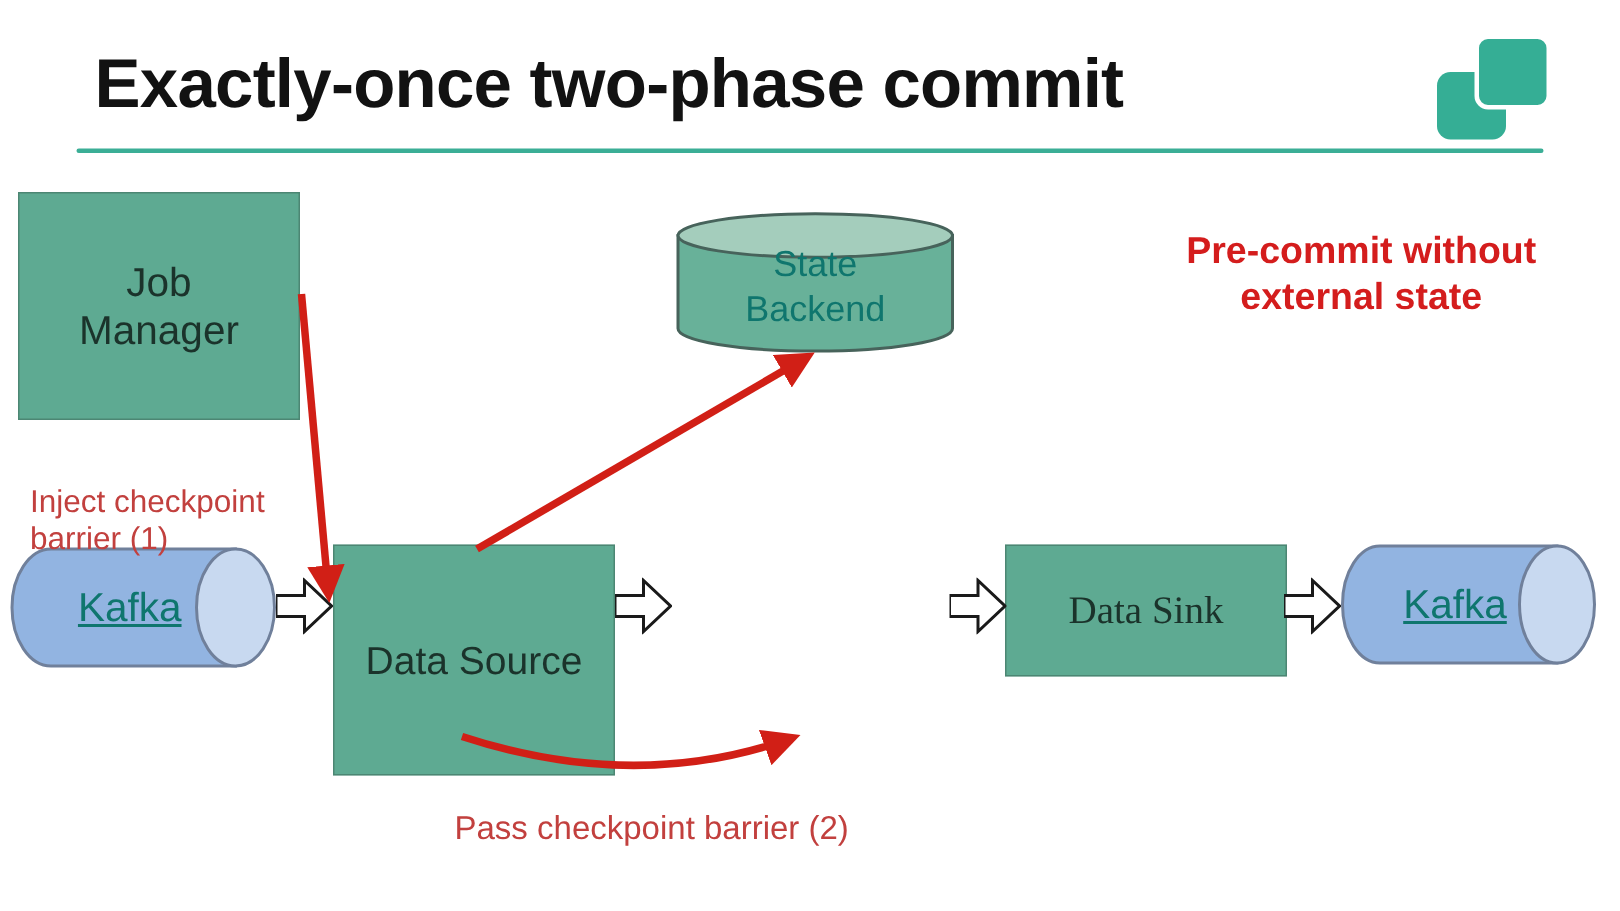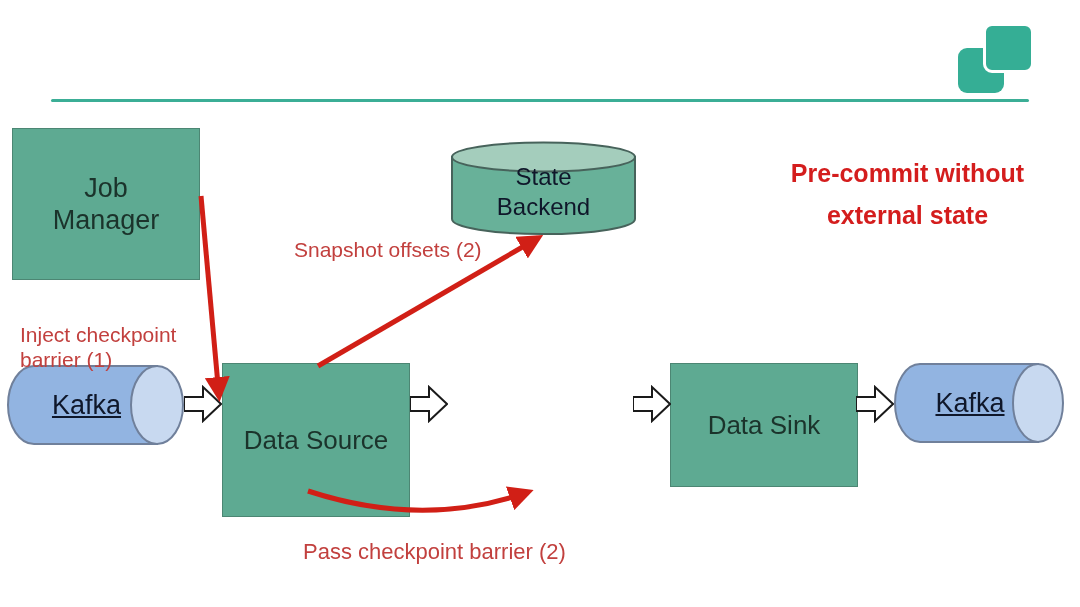--- a/index.html
+++ b/index.html
@@ -21,21 +21,21 @@
     background:#3bae96;border-radius:2px;
   }
   .logo{position:absolute;left:950px;top:18px;width:90px;height:80px;}
   .logo .sq{position:absolute;border-radius:9px;background:#35ae95;}
   .logo .sq-small{left:8px;top:30px;width:46px;height:45px;}
   .logo .sq-big{left:33px;top:5px;width:45px;height:44px;border:3px solid #ffffff;}
 
   
   .precommit{
     position:absolute;left:765px;top:152px;width:285px;
-    font-size:25px;font-weight:800;line-height:42px;color:#d41d1d;
+    font-size:25px;font-weight:800;line-height:31px;color:#d41d1d;
     text-align:center;white-space:pre-line;
   }
 
   
   .red-label{
     position:absolute;color:#c2403e;font-size:21px;line-height:25px;
     white-space:pre-line;
   }
   .lbl-inject{left:20px;top:287px;margin-top:35px;}
   .lbl-snapshot{left:294px;top:237px;}
@@ -44,28 +44,28 @@
   
   .node-box{
     position:absolute;background:#5eaa92;border:1px solid rgba(55,90,78,.45);
     display:flex;align-items:center;justify-content:center;
     color:#1b묘;color:#1b332b;font-size:26px;text-align:center;
     line-height:32px;white-space:pre-line;box-sizing:border-box;
   }
   .box-jobmanager{left:12px;top:128px;width:188px;height:152px;font-size:27px;}
   .box-datasource{left:222px;top:363px;width:188px;height:154px;}
   .box-window{left:445px;top:363px;width:188px;height:124px;}
-  .box-datasink{left:670px;top:363px;width:188px;height:124px;}
+  .box-datasink{left:670px;top:363px;width:188px;height:88px;font-family:Liberation Serif, serif;}
 
   
   .cyl{position:absolute;}
   .cyl svg{display:block;}
   .cyl .cyl-label{
     position:absolute;inset:0;display:flex;align-items:center;justify-content:center;
-    color:#0f172a;text-align:center;white-space:pre-line;
+    color:#0f766e;text-align:center;white-space:pre-line;
   }
   .cyl-state{left:450px;top:141px;width:187px;height:95px;}
   .cyl-state .cyl-label{font-size:24px;line-height:30px;padding-top:6px;}
   .cyl-kafka-in{left:6px;top:364px;width:179px;height:82px;}
   .cyl-kafka-out{left:893px;top:362px;width:172px;height:82px;}
   .cyl-kafka-in .cyl-label,.cyl-kafka-out .cyl-label{font-size:27px;padding-right:18px;text-decoration:underline;}
 
   
   .block-arrow{position:absolute;width:38px;height:38px;top:385px;}
   .ba-1{left:184px;}
@@ -74,20 +74,21 @@
   .ba-4{left:856px;}
 
   
   .red-overlay{position:absolute;left:0;top:0;width:1080px;height:607px;pointer-events:none;}
 </style>
 </head>
 <body>
 
 <div class="slide">
 
+  <h1 class="title">Exactly-once two-phase commit</h1>
   <div class="title-underline"></div>
   <div class="logo">
     <div class="sq sq-small"></div>
     <div class="sq sq-big"></div>
   </div>
 
   <div class="precommit">Pre-commit without
 external state</div>
 
   <div class="node-box box-jobmanager">
@@ -146,16 +147,15 @@
         <path d="M0,0 L5,2.5 L0,5 Z" fill="#d11f16"></path>
       </marker>
     </defs>
     <path d="M201,196 L219,396" fill="none" stroke="#d11f16" stroke-width="5" marker-end="url(#redhead)"></path>
     <path d="M318,366 L538,238" fill="none" stroke="#d11f16" stroke-width="5" marker-end="url(#redhead)"></path>
     <path d="M308,491 Q424,529 528,492" fill="none" stroke="#d11f16" stroke-width="5" marker-end="url(#redhead)"></path>
   </svg>
 
   <div class="red-label lbl-inject">Inject checkpoint
 barrier (1)</div>
-  <div class="red-label lbl-snapshot">Snapshot offsets (2)</div>
   <div class="red-label lbl-pass">Pass checkpoint barrier (2)</div>
 
 </div>
 
 </body></html>

